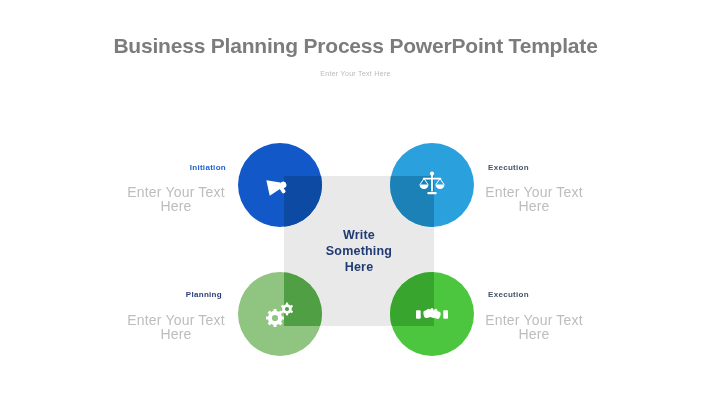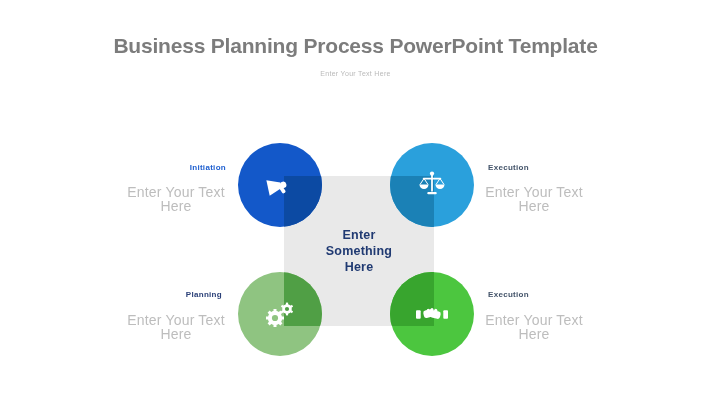--- a/index.html
+++ b/index.html
@@ -62,21 +62,21 @@
 
 <div class="slide">
 
   <div class="title" style="color: rgb(124, 124, 124);">Business Planning Process PowerPoint Template</div>
 
   <div class="subtitle" style="color: rgb(185, 185, 185);">Enter Your Text Here</div>
 
   <div class="diagram">
 
     <div class="square" style="background-color: rgb(233, 233, 233);">
-      <div class="center-text" style="color: rgb(32, 58, 114);">Enter
+      <div class="center-text" style="color: rgb(32, 58, 114);">Write
 Something
 Here</div>
     </div>
 
     <div class="circle circle-tl" style="background-color: rgb(19, 88, 201);">
       <div class="overlap" style="background-color: rgb(12, 74, 163);"></div>
       <div class="icon">
         <svg width="32" height="27" viewBox="0 0 34 28">
           <g fill="#ffffff" transform="rotate(-12 17 14)">
             <path d="M4 5.5 L4 22.5 L18 17 L18 11 Z"></path>

